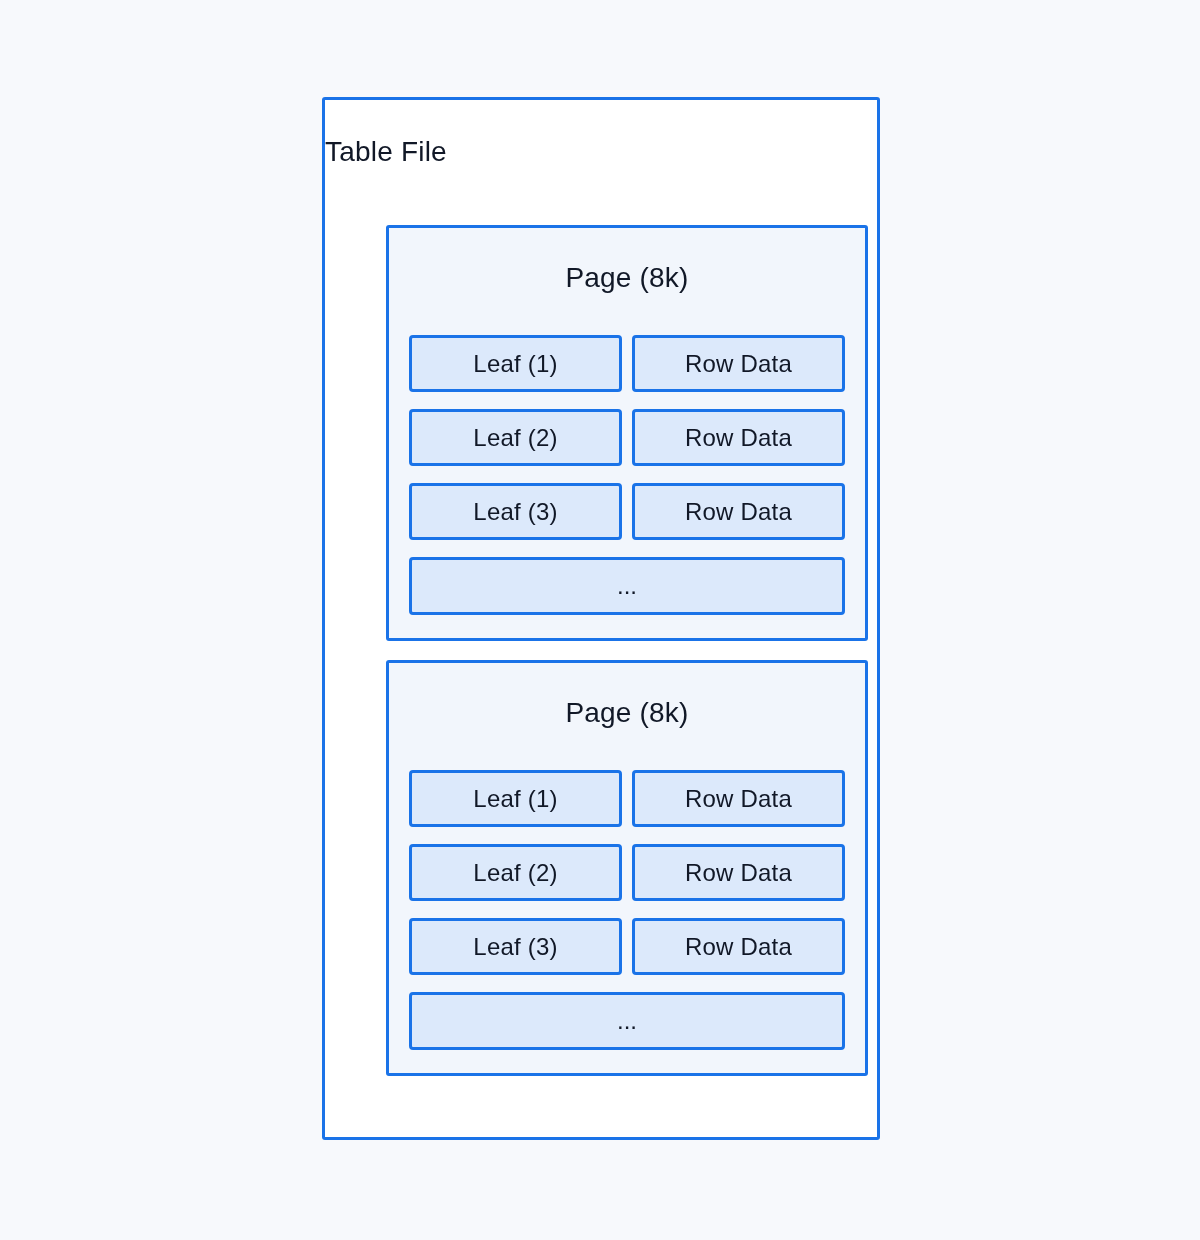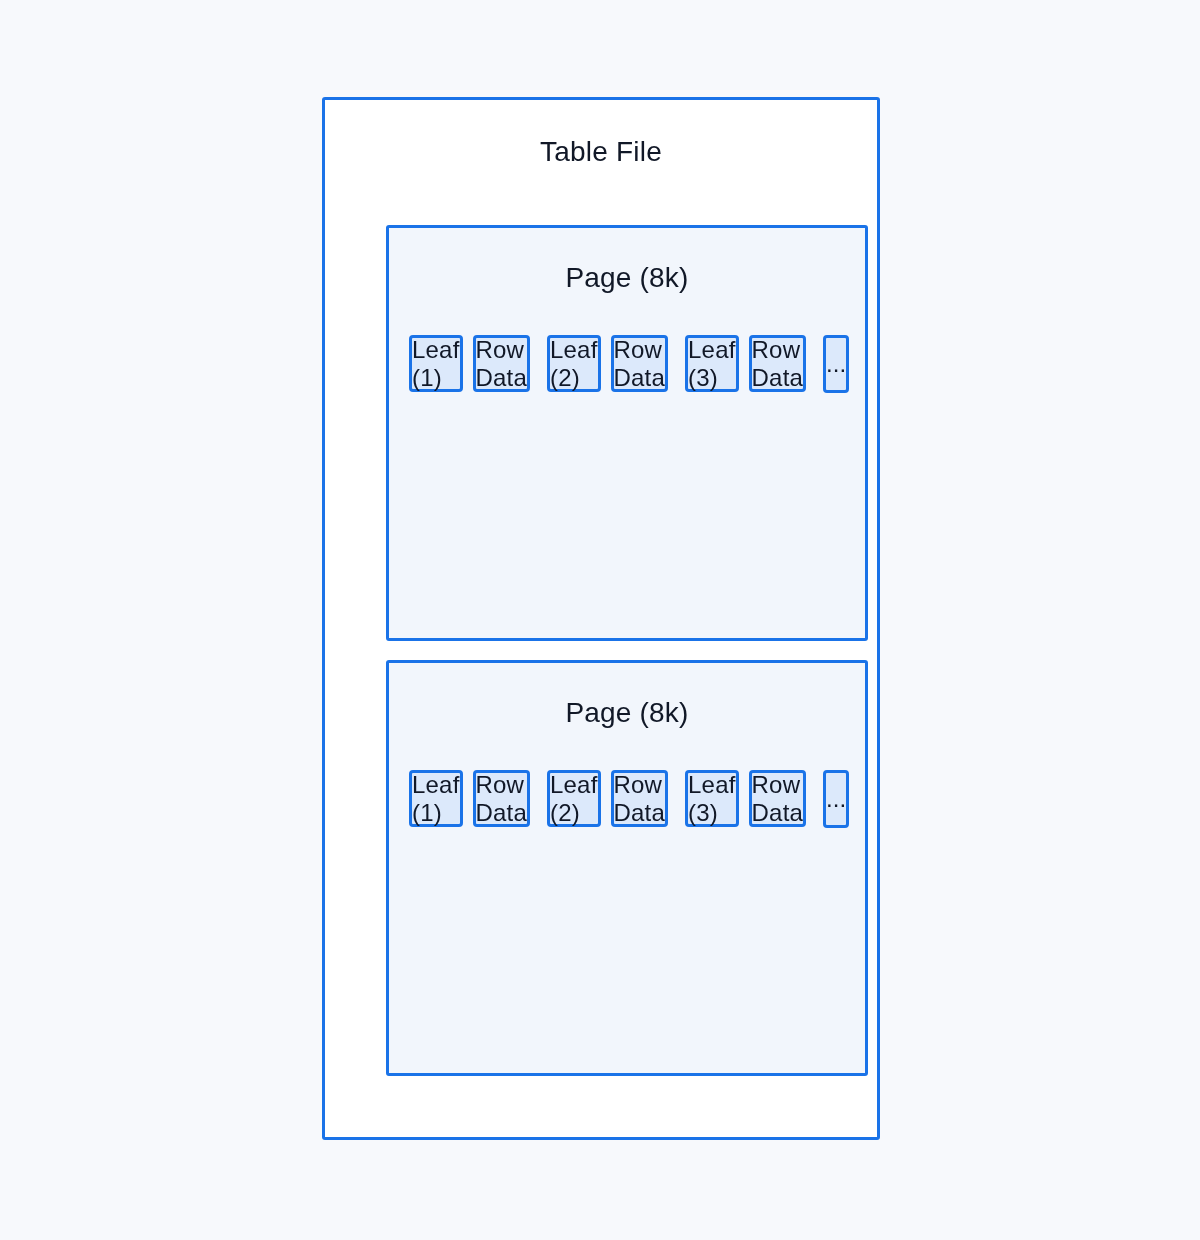--- a/index.html
+++ b/index.html
@@ -26,21 +26,21 @@
     position: absolute;
     left: 322px;
     top: 97px;
     width: 558px;
     height: 1043px;
     background: var(--file-fill);
     border: 3px solid var(--border-blue);
     border-radius: 3px;
   }
   .file-title {
-    text-align: center;
+    text-align: left;
     margin-top: 36px;
     font-size: 28px;
     font-weight: 400;
     letter-spacing: 0.2px;
   }
   .page {
     position: absolute;
     left: 61px;
     width: 482px;
     height: 416px;
@@ -56,21 +56,21 @@
     font-size: 28px;
     font-weight: 400;
     letter-spacing: 0.2px;
   }
   .rows {
     position: absolute;
     left: 20px;
     right: 20px;
     top: 107px;
     display: flex;
-    flex-direction: row;
+    flex-direction: column;
     gap: 17px;
   }
   .row {
     display: flex;
     gap: 10px;
     height: 57px;
   }
   .cell {
     flex: 1;
     display: flex;

